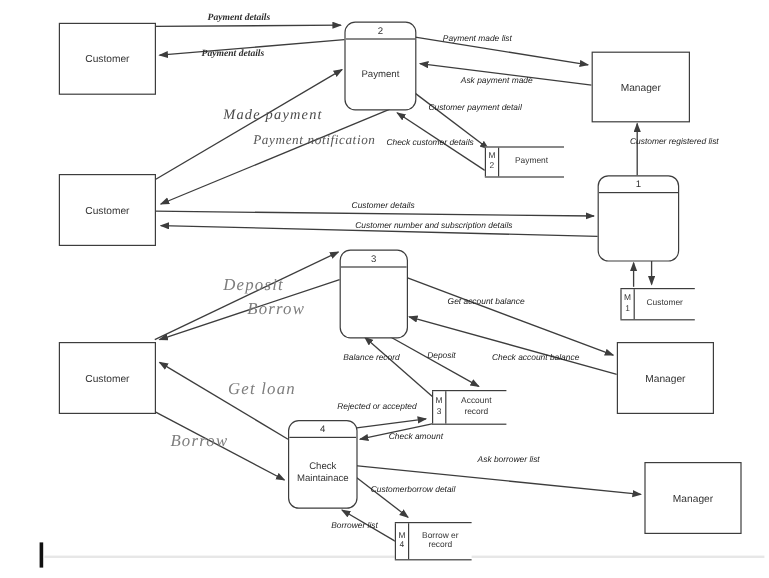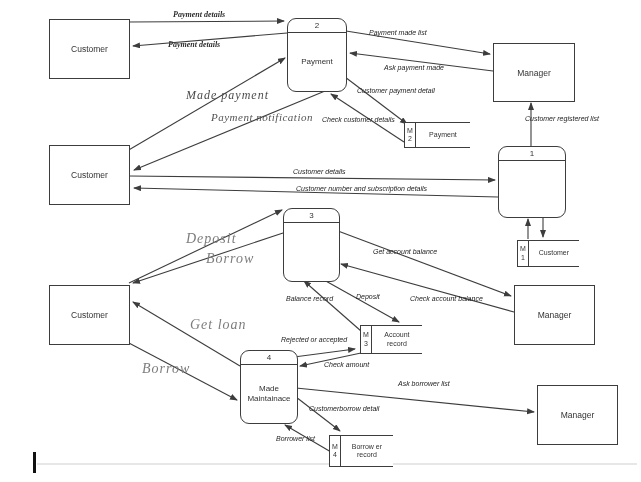--- a/index.html
+++ b/index.html
@@ -112,21 +112,21 @@
     <div class="pname">Payment</div>
   </div>
   <div class="process" style="left:498px;top:146px;width:66px;height:70px;">
     <div class="pnum">1</div>
   </div>
   <div class="process" style="left:283px;top:208px;width:55px;height:72px;">
     <div class="pnum">3</div>
   </div>
   <div class="process" style="left:240px;top:350px;width:56px;height:72px;">
     <div class="pnum">4</div>
-    <div class="pname">Made Maintainace</div>
+    <div class="pname">Check Maintainace</div>
   </div>
 
   <div class="store" style="left:404px;top:122px;width:66px;height:24px;">
     <div class="cell">
       <span>M</span>
       <span>2</span>
     </div>
     <div class="sname">Payment</div>
   </div>
   <div class="store" style="left:517px;top:240px;width:62px;height:25px;">

